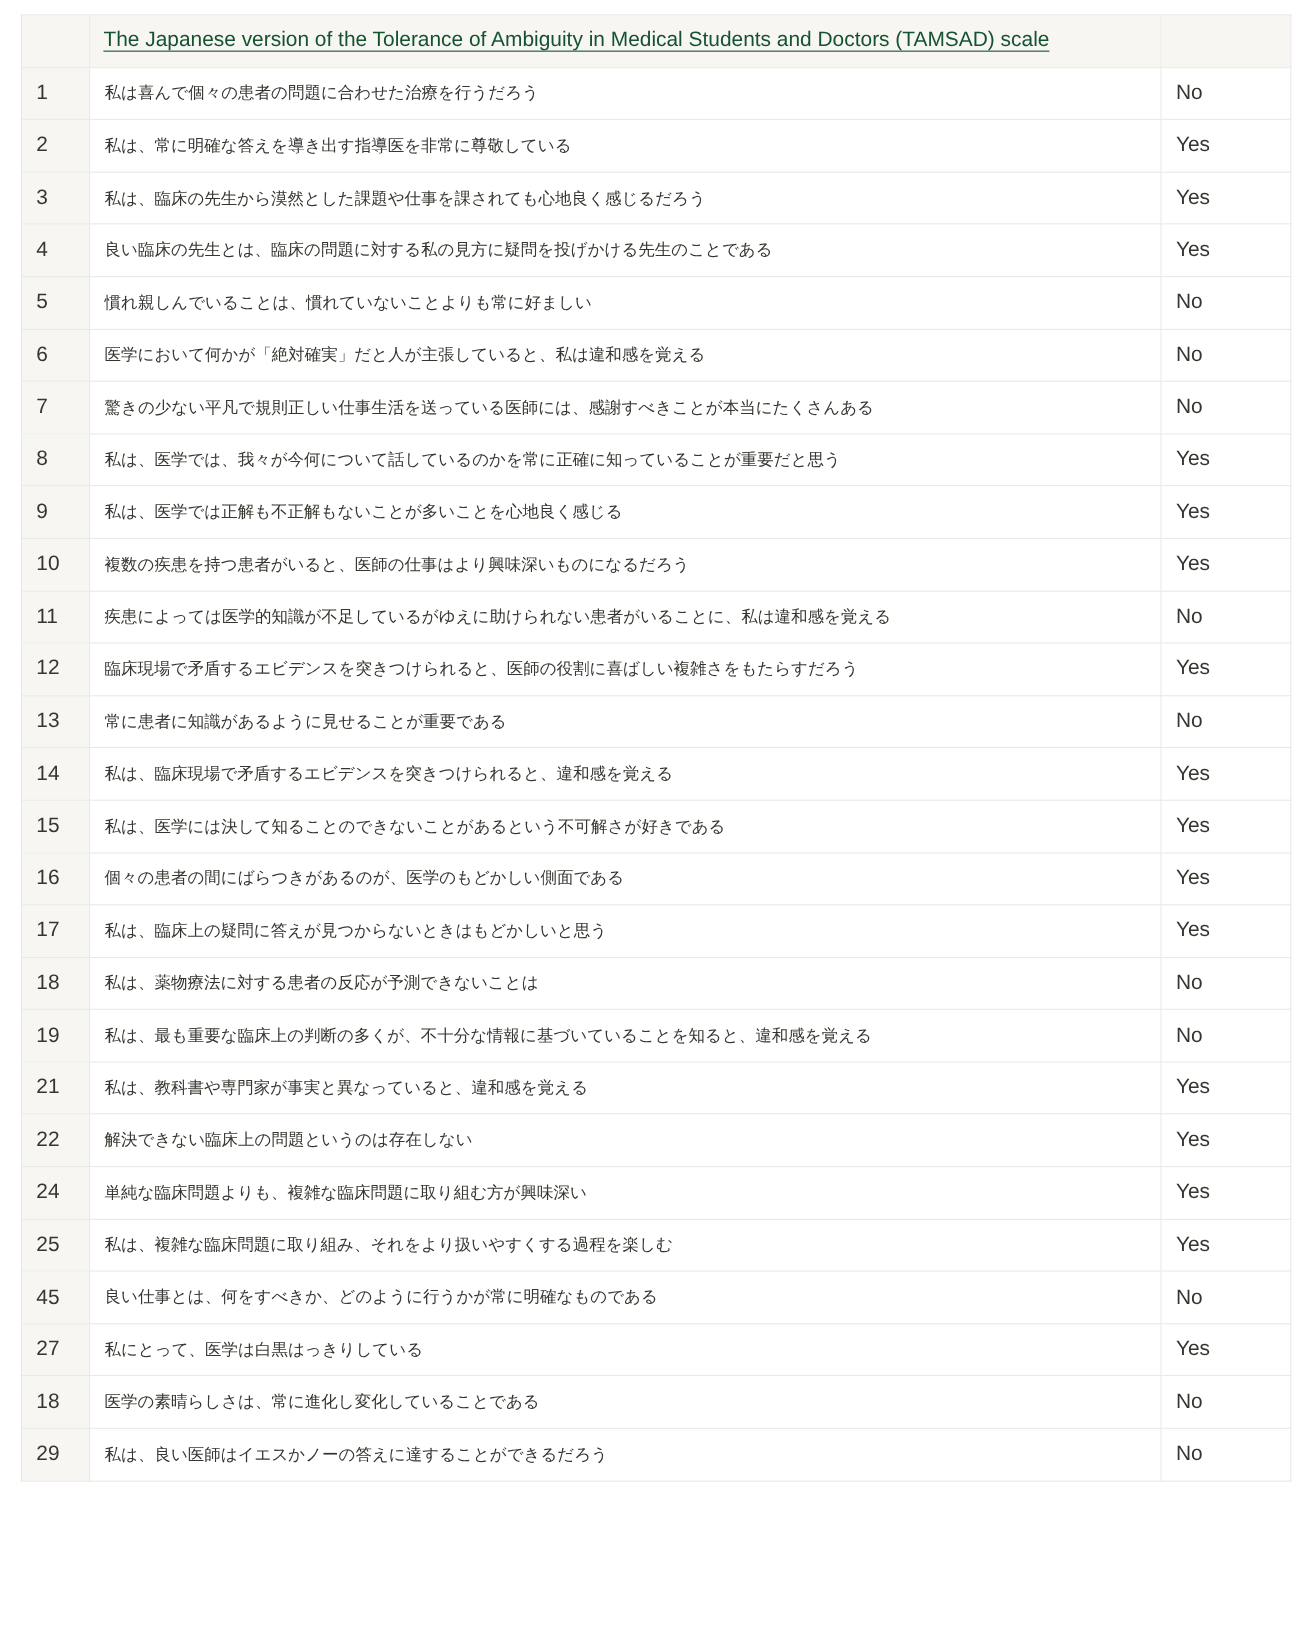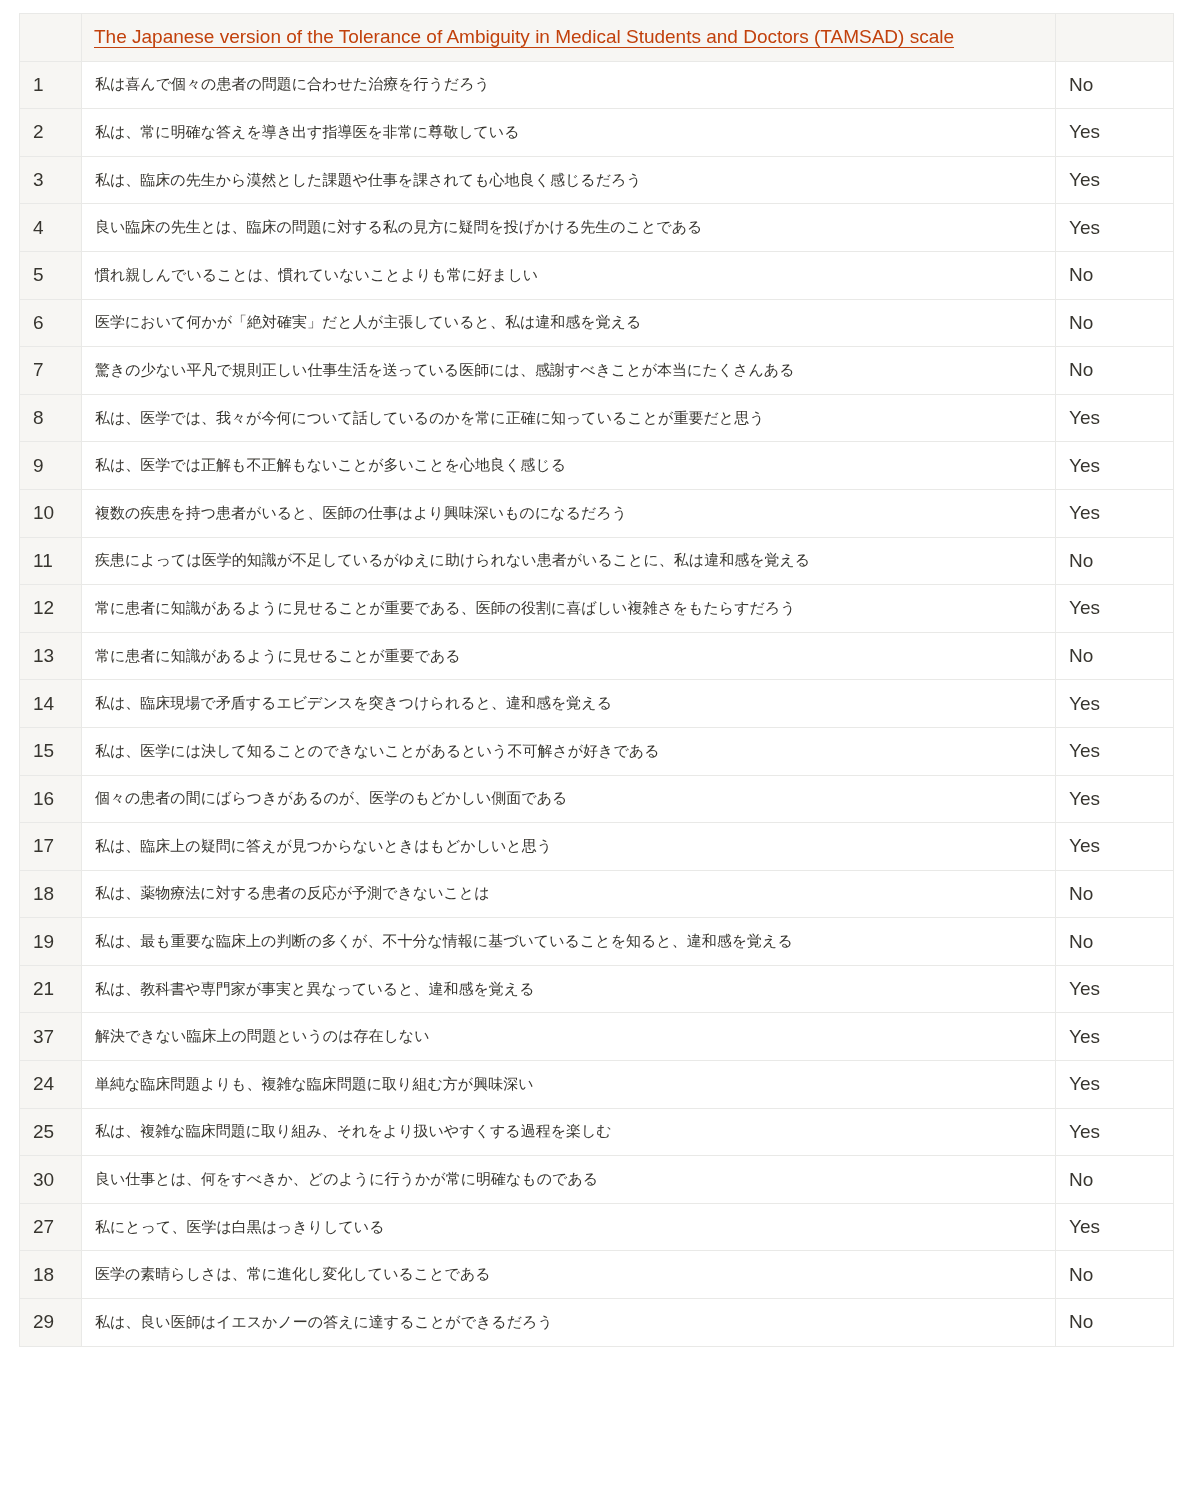--- a/index.html
+++ b/index.html
@@ -52,21 +52,21 @@
       font-family: "DejaVu Sans", "Liberation Sans", sans-serif;
       font-size: 15px;
     }
     td.ans-cell {
       padding-left: 13px;
     }
     .header-title {
       text-decoration: underline;
       text-underline-offset: 4px;
       text-decoration-thickness: 1px;
-      color: #c2410c;
+      color: #14532d;
     }
   </style>
 </head>
 <body>
 
 <div class="table-wrap">
   <table>
     <colgroup>
       <col class="c-num">
       <col class="c-item">
@@ -132,21 +132,21 @@
           <td class="item-cell">複数の疾患を持つ患者がいると、医師の仕事はより興味深いものになるだろう</td>
           <td class="ans-cell">Yes</td>
         </tr>
         <tr>
           <td class="num-cell">11</td>
           <td class="item-cell">疾患によっては医学的知識が不足しているがゆえに助けられない患者がいることに、私は違和感を覚える</td>
           <td class="ans-cell">No</td>
         </tr>
         <tr>
           <td class="num-cell">12</td>
-          <td class="item-cell">常に患者に知識があるように見せることが重要である、医師の役割に喜ばしい複雑さをもたらすだろう</td>
+          <td class="item-cell">臨床現場で矛盾するエビデンスを突きつけられると、医師の役割に喜ばしい複雑さをもたらすだろう</td>
           <td class="ans-cell">Yes</td>
         </tr>
         <tr>
           <td class="num-cell">13</td>
           <td class="item-cell">常に患者に知識があるように見せることが重要である</td>
           <td class="ans-cell">No</td>
         </tr>
         <tr>
           <td class="num-cell">14</td>
           <td class="item-cell">私は、臨床現場で矛盾するエビデンスを突きつけられると、違和感を覚える</td>
@@ -176,36 +176,36 @@
           <td class="num-cell">19</td>
           <td class="item-cell">私は、最も重要な臨床上の判断の多くが、不十分な情報に基づいていることを知ると、違和感を覚える</td>
           <td class="ans-cell">No</td>
         </tr>
         <tr>
           <td class="num-cell">21</td>
           <td class="item-cell">私は、教科書や専門家が事実と異なっていると、違和感を覚える</td>
           <td class="ans-cell">Yes</td>
         </tr>
         <tr>
-          <td class="num-cell">37</td>
+          <td class="num-cell">22</td>
           <td class="item-cell">解決できない臨床上の問題というのは存在しない</td>
           <td class="ans-cell">Yes</td>
         </tr>
         <tr>
           <td class="num-cell">24</td>
           <td class="item-cell">単純な臨床問題よりも、複雑な臨床問題に取り組む方が興味深い</td>
           <td class="ans-cell">Yes</td>
         </tr>
         <tr>
           <td class="num-cell">25</td>
           <td class="item-cell">私は、複雑な臨床問題に取り組み、それをより扱いやすくする過程を楽しむ</td>
           <td class="ans-cell">Yes</td>
         </tr>
         <tr>
-          <td class="num-cell">30</td>
+          <td class="num-cell">45</td>
           <td class="item-cell">良い仕事とは、何をすべきか、どのように行うかが常に明確なものである</td>
           <td class="ans-cell">No</td>
         </tr>
         <tr>
           <td class="num-cell">27</td>
           <td class="item-cell">私にとって、医学は白黒はっきりしている</td>
           <td class="ans-cell">Yes</td>
         </tr>
         <tr>
           <td class="num-cell">18</td>

